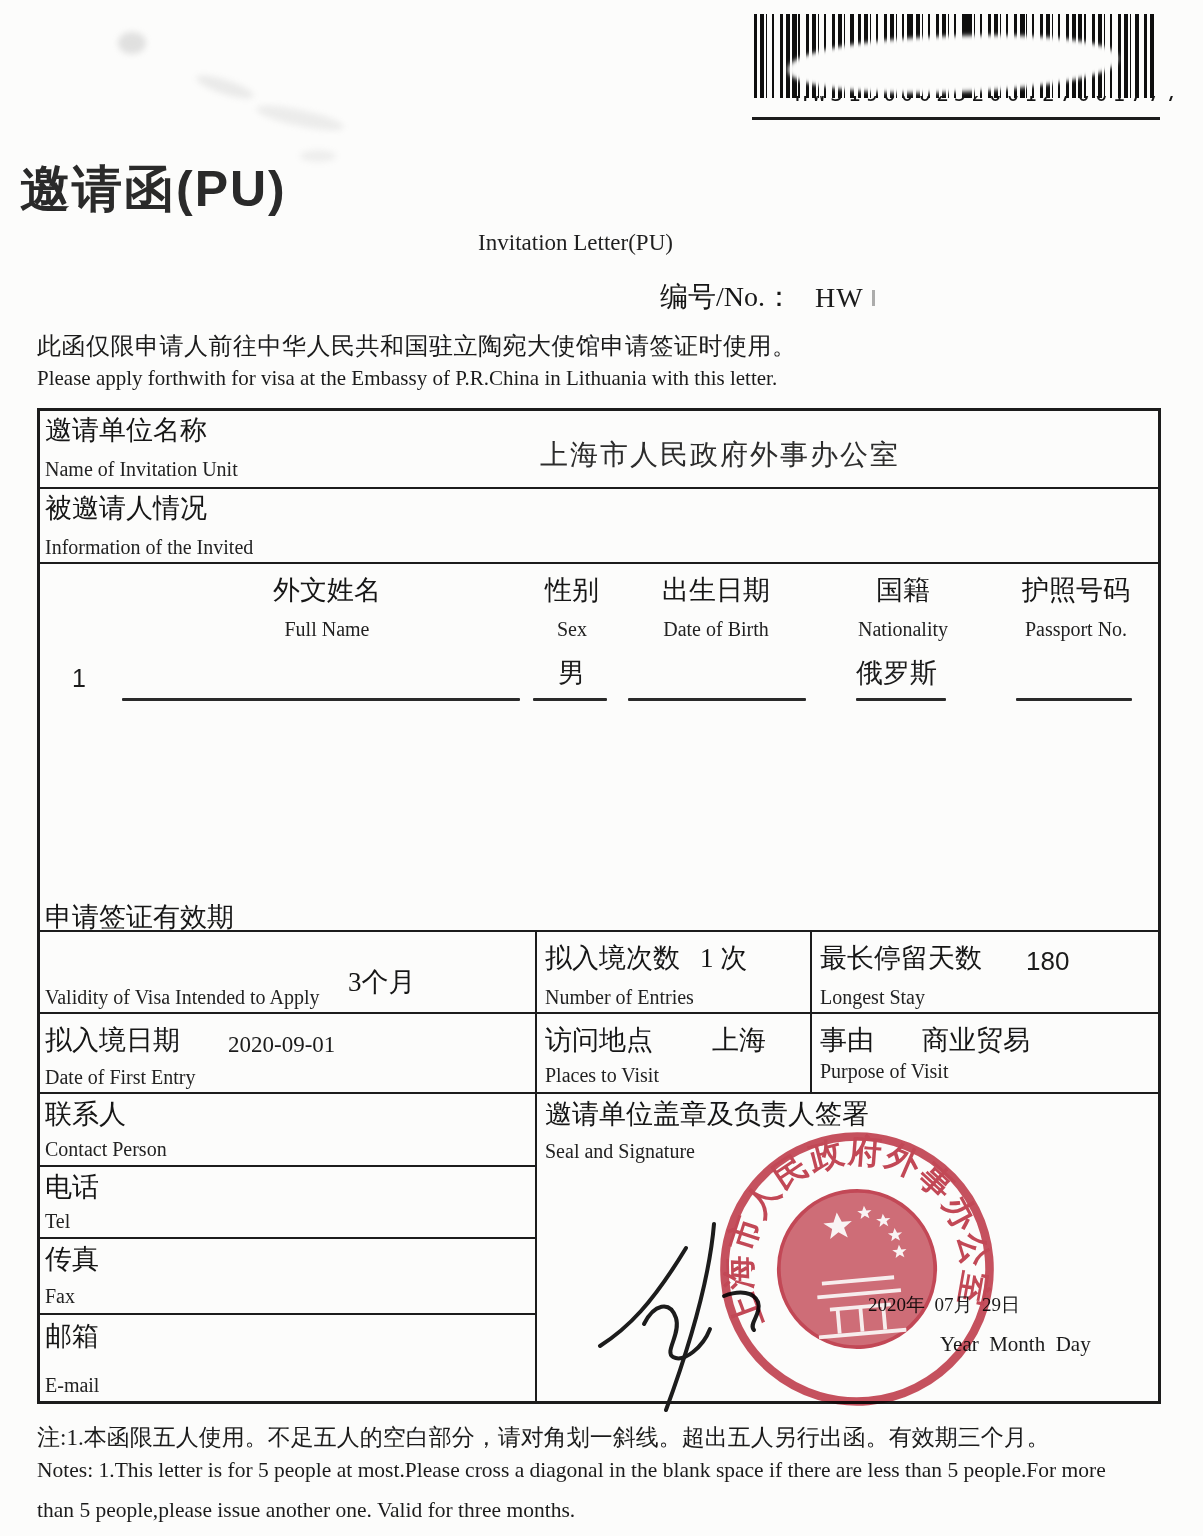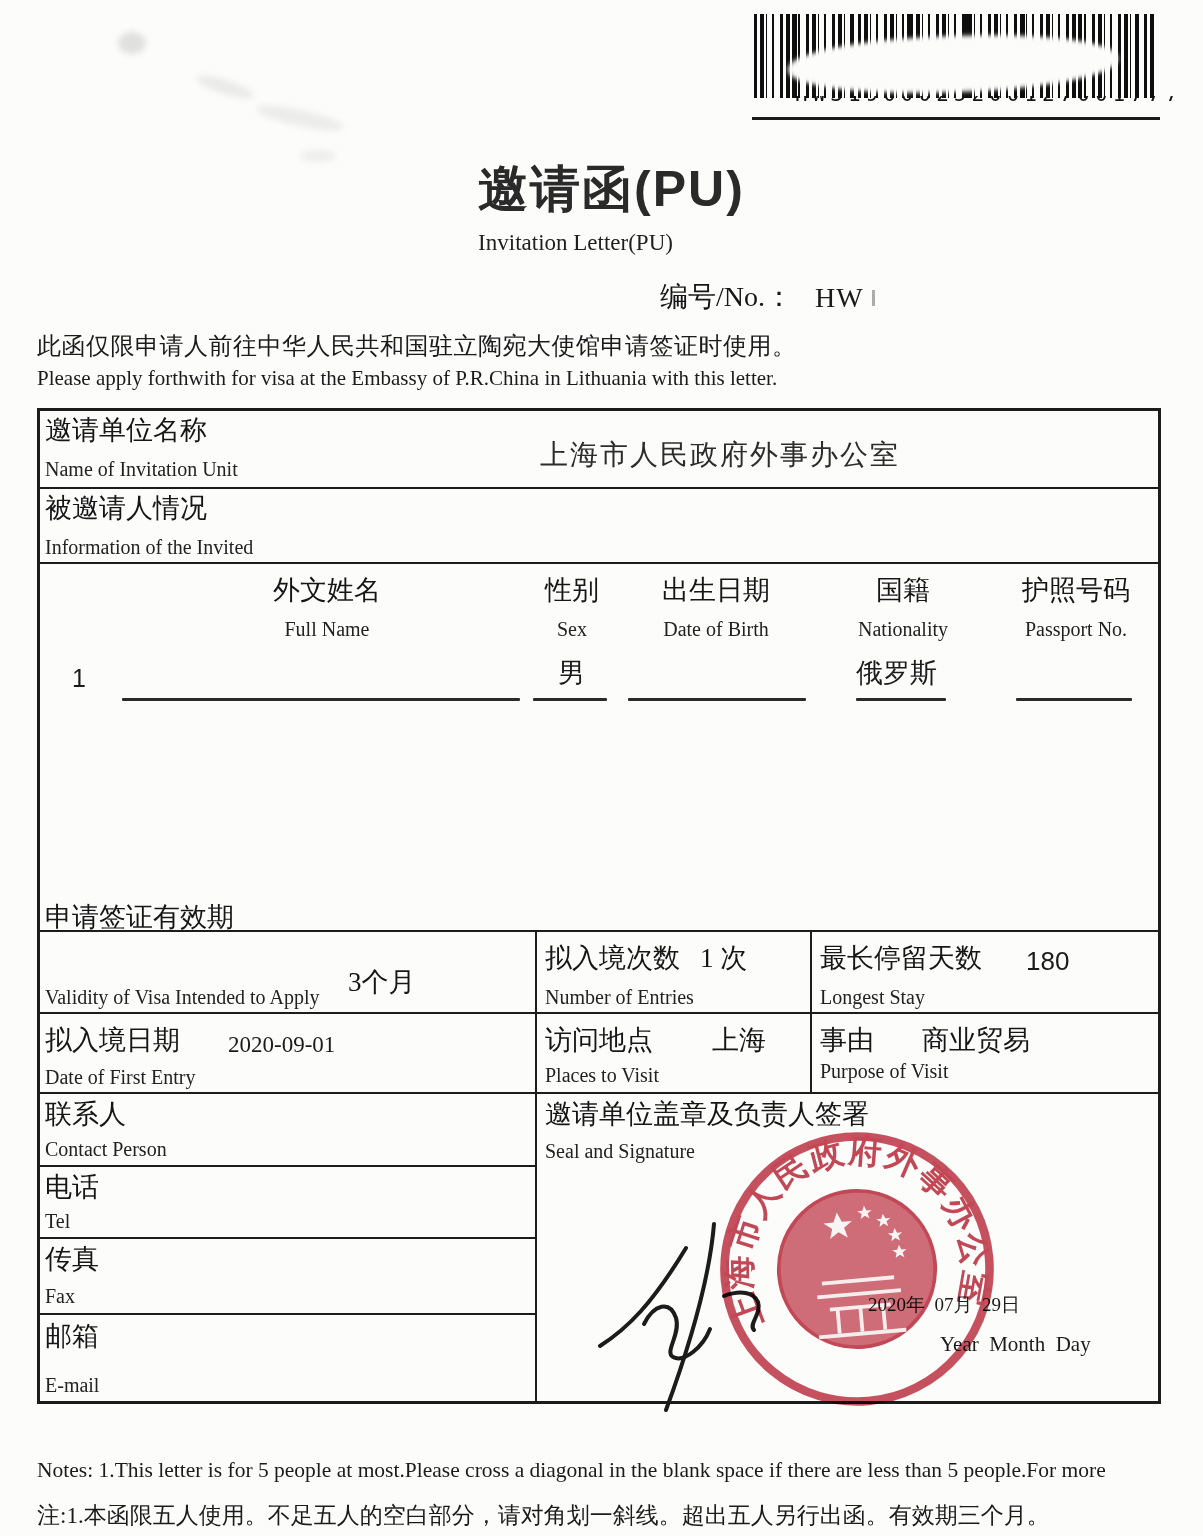--- a/index.html
+++ b/index.html
@@ -35,21 +35,21 @@
   <div class="smudge" style="left:118px;top:32px;width:28px;height:22px;"></div>
   <div class="smudge" style="left:195px;top:80px;width:60px;height:14px;transform:rotate(18deg);opacity:.18;"></div>
   <div class="smudge" style="left:255px;top:110px;width:90px;height:16px;transform:rotate(12deg);opacity:.16;"></div>
   <div class="smudge" style="left:300px;top:150px;width:36px;height:12px;opacity:.14;"></div>
 
   <div class="barcode"></div>
   <div class="abs" style="left:788px;top:36px;width:330px;height:56px;background:#fcfcfb;border-radius:48%;filter:blur(2px);transform:rotate(-2deg);"></div>
   <div class="abs" style="left:795px;top:82px;width:380px;font-family:'DejaVu Sans Mono',monospace;font-size:21px;letter-spacing:5px;color:#151515;clip-path:inset(58% 0 0 0);">HW31900025200127001777</div>
   <div class="abs line" style="left:752px;top:117px;width:408px;height:3px;"></div>
 
-  <div class="abs sansv" style="left:0;top:156px;width:1203px;text-align:center;text-indent:20px;font-size:50px;font-weight:600;letter-spacing:2px;color:#2a2a2a;">邀请函(PU)</div>
+  <div class="abs sansv" style="left:0;top:156px;width:1203px;text-indent:20px;font-size:50px;font-weight:600;letter-spacing:2px;color:#2a2a2a;">邀请函(PU)</div>
   <div class="abs" style="left:0;top:230px;width:1151px;text-align:center;font-size:23px;color:#1f1f1f;">Invitation Letter(PU)</div>
 
   <div class="abs zh-label" style="left:660px;top:282px;font-size:28px;">编号/No.：</div>
   <div class="abs" style="left:815px;top:282px;font-size:28px;letter-spacing:1px;">HW</div>
   <div class="abs" style="left:872px;top:290px;width:3px;height:16px;background:#777;opacity:.6;"></div>
 
   <div class="abs zh note" style="left:37px;top:330px;font-size:24px;letter-spacing:.5px;">此函仅限申请人前往中华人民共和国驻立陶宛大使馆申请签证时使用。</div>
   <div class="abs note" style="left:37px;top:366px;font-size:21px;">Please apply forthwith for visa at the Embassy of P.R.China in Lithuania with this letter.</div>
 
   <div class="table-frame"></div>
@@ -160,16 +160,17 @@
           <path d="M112,162 h76"></path>
           <path d="M106,176 h88"></path>
           <path d="M118,190 h64"></path>
           <path d="M126,190 v26 M150,190 v26 M174,190 v26"></path>
           <path d="M104,218 h92"></path>
         </g>
       </g>
     </svg>
   </div>
 
-  <div class="abs zh note" style="left:37px;top:1500px;font-size:23px;">注:1.本函限五人使用。不足五人的空白部分，请对角划一斜线。超出五人另行出函。有效期三个月。</div>
+  <div class="abs zh note" style="left:37px;top:1422px;font-size:23px;">注:1.本函限五人使用。不足五人的空白部分，请对角划一斜线。超出五人另行出函。有效期三个月。</div>
   <div class="abs note" style="left:37px;top:1458px;font-size:21.5px;">Notes: 1.This letter is for 5 people at most.Please cross a diagonal in the blank space if there are less than 5 people.For more</div>
+  <div class="abs note" style="left:37px;top:1498px;font-size:21.5px;">than 5 people,please issue another one. Valid for three months.</div>
 
 </div>
 
 </body></html>

